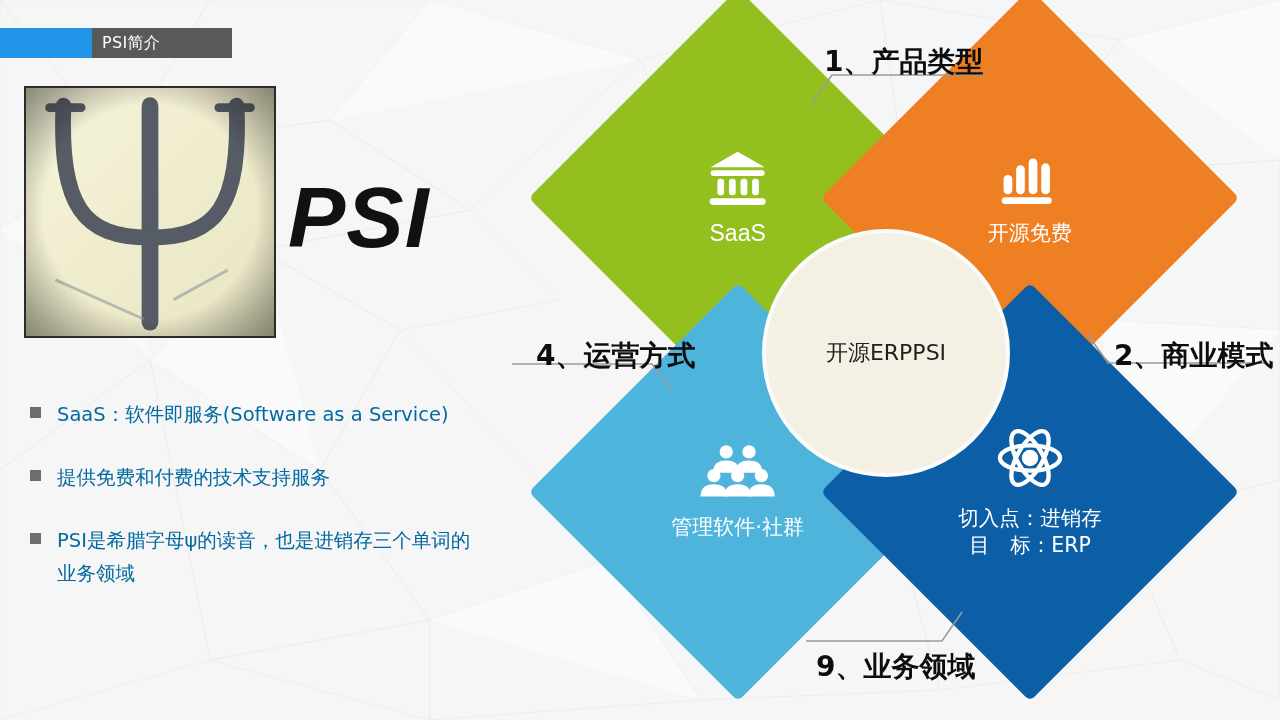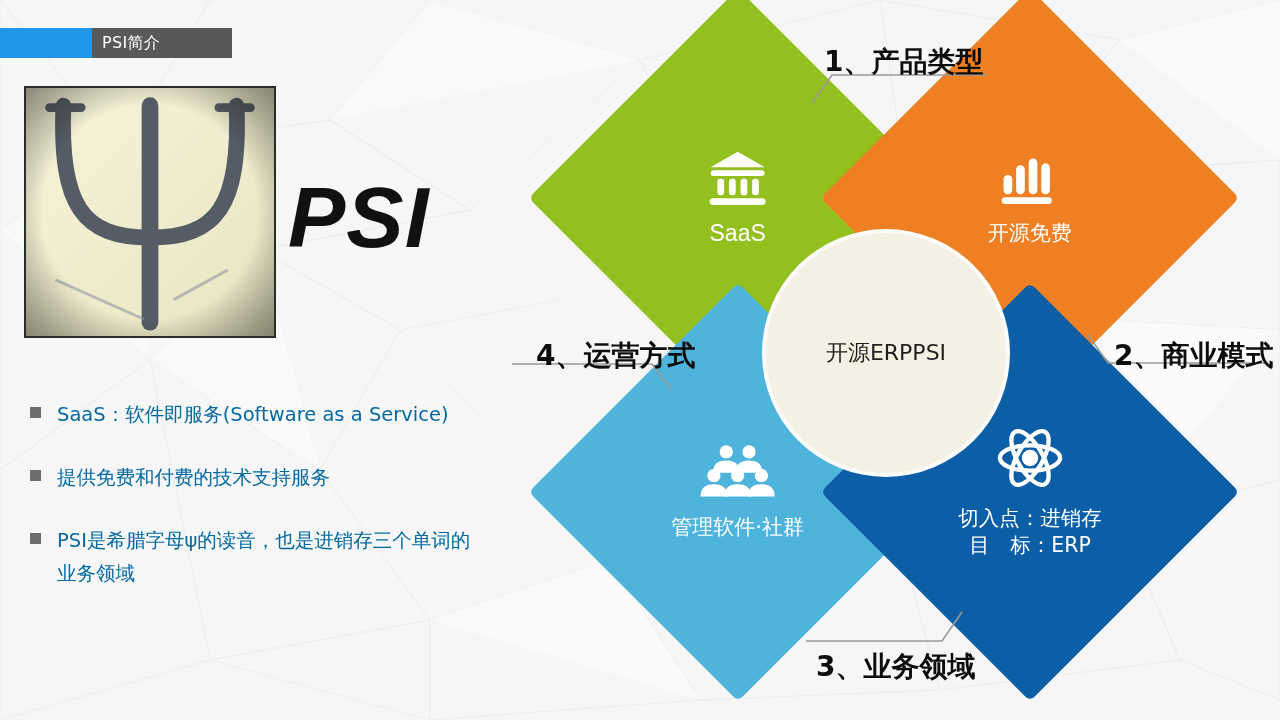--- a/index.html
+++ b/index.html
@@ -297,14 +297,14 @@
     <path d="M1088,335 L1108,363 L1266,363"></path>
 
     <path d="M962,612 L942,641 L806,641"></path>
 
     <path d="M672,390 L652,364 L512,364"></path>
   </g>
 </svg>
 
 <div class="callout" id="callout-1">1、产品类型</div>
 <div class="callout" id="callout-2">2、商业模式</div>
-<div class="callout" id="callout-3">3、业务领域</div>
+<div class="callout" id="callout-3">9、业务领域</div>
 <div class="callout" id="callout-4">4、运营方式</div>
 
 </body></html>

